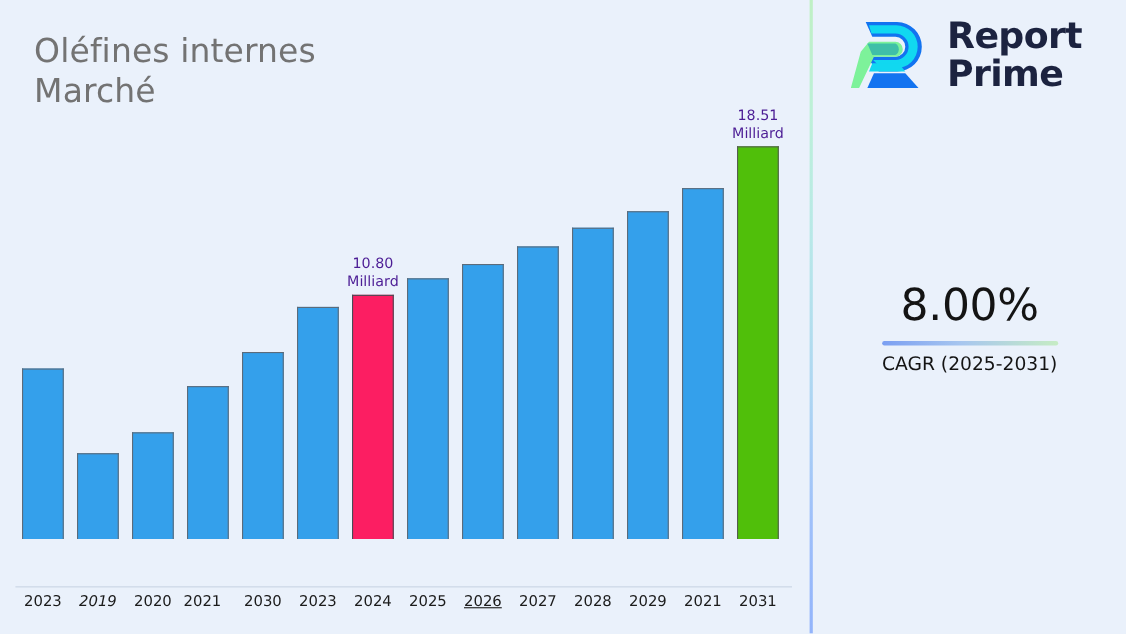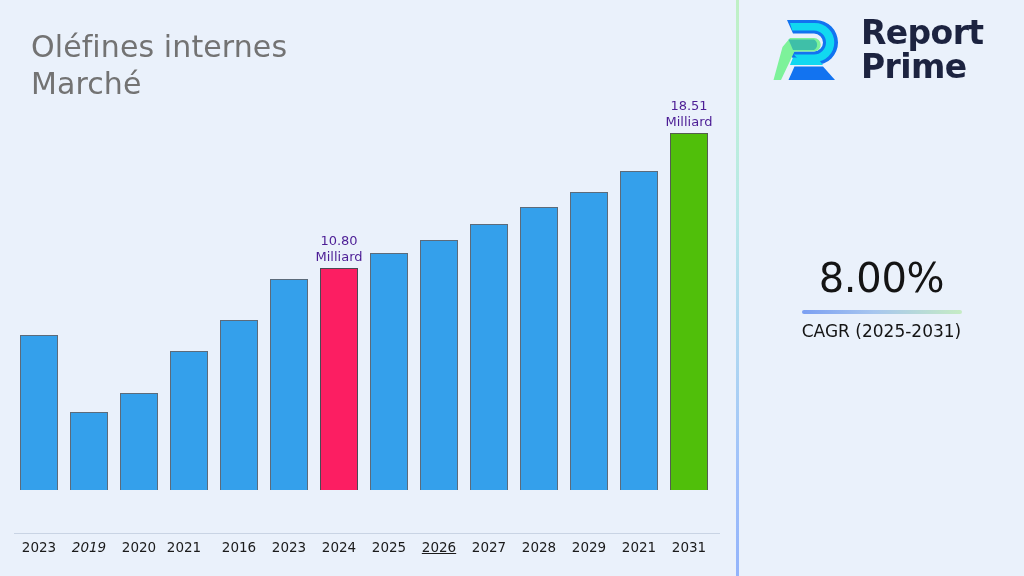--- a/index.html
+++ b/index.html
@@ -235,21 +235,21 @@
         </div>
       </div>
 
     <div class="axis-line"></div>
 
     <div class="tick-labels" id="tick-container">
         <div class="tick" style="left: 14px;">2023</div>
         <div class="tick" style="left: 64px; font-style: italic;">2019</div>
         <div class="tick" style="left: 114px;">2020</div>
         <div class="tick" style="left: 159px;">2021</div>
-        <div class="tick" style="left: 214px;">2016</div>
+        <div class="tick" style="left: 214px;">2030</div>
         <div class="tick" style="left: 264px;">2023</div>
         <div class="tick" style="left: 314px;">2024</div>
         <div class="tick" style="left: 364px;">2025</div>
         <div class="tick" style="left: 414px; text-decoration: underline;">2026</div>
         <div class="tick" style="left: 464px;">2027</div>
         <div class="tick" style="left: 514px;">2028</div>
         <div class="tick" style="left: 564px;">2029</div>
         <div class="tick" style="left: 614px;">2021</div>
         <div class="tick" style="left: 664px;">2031</div>
       </div>

